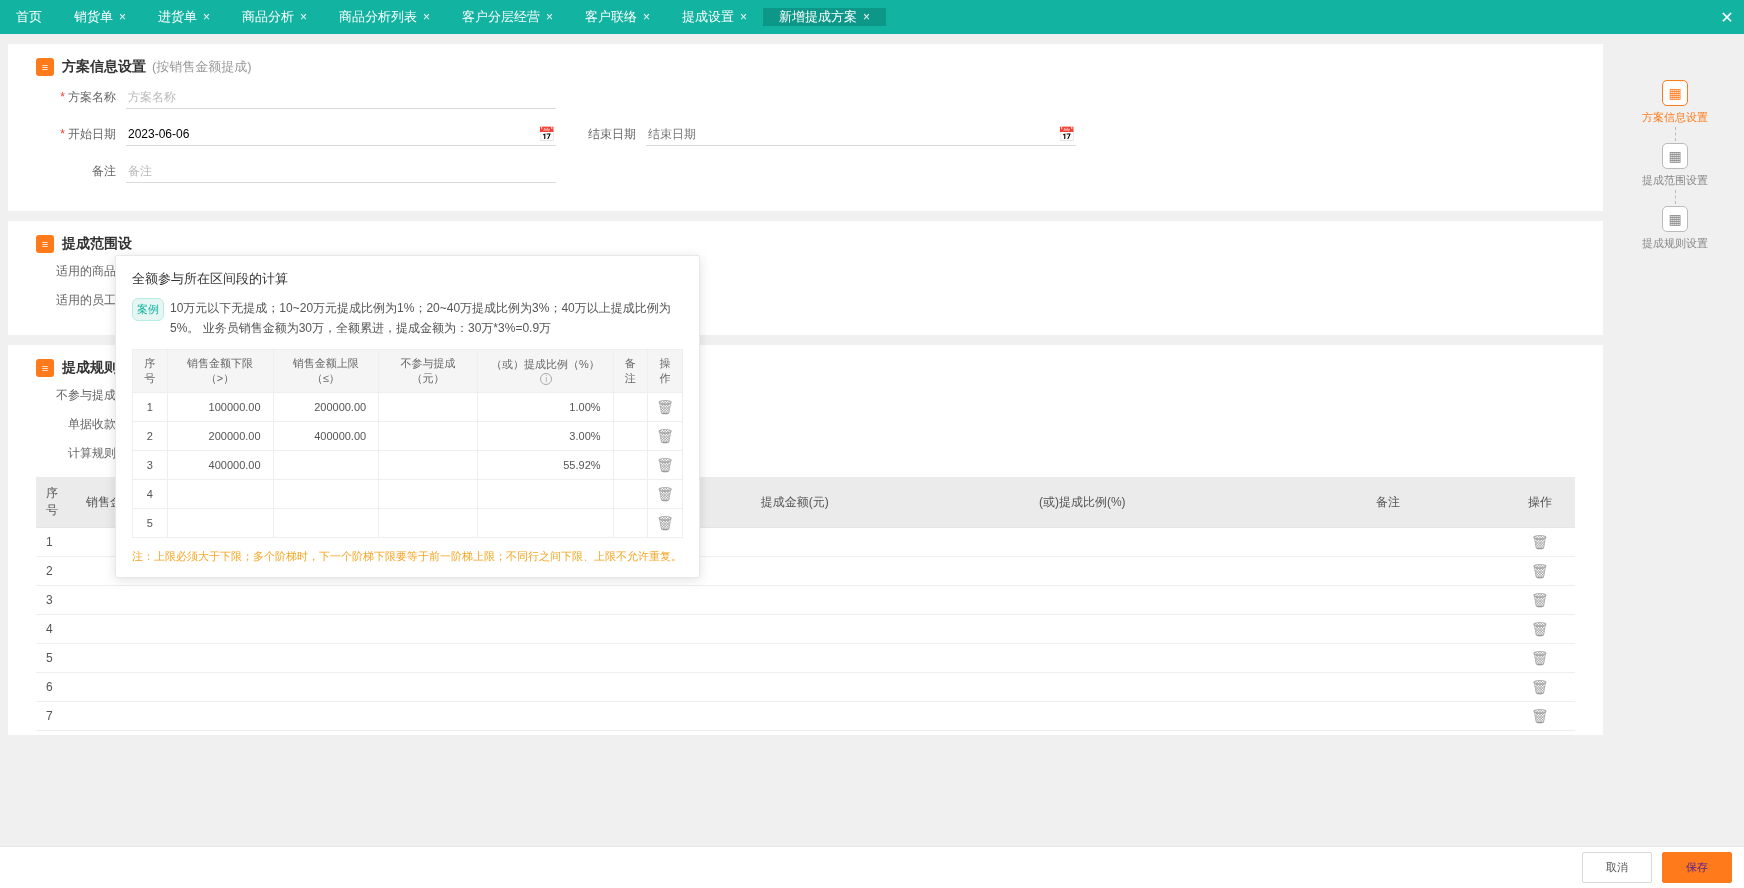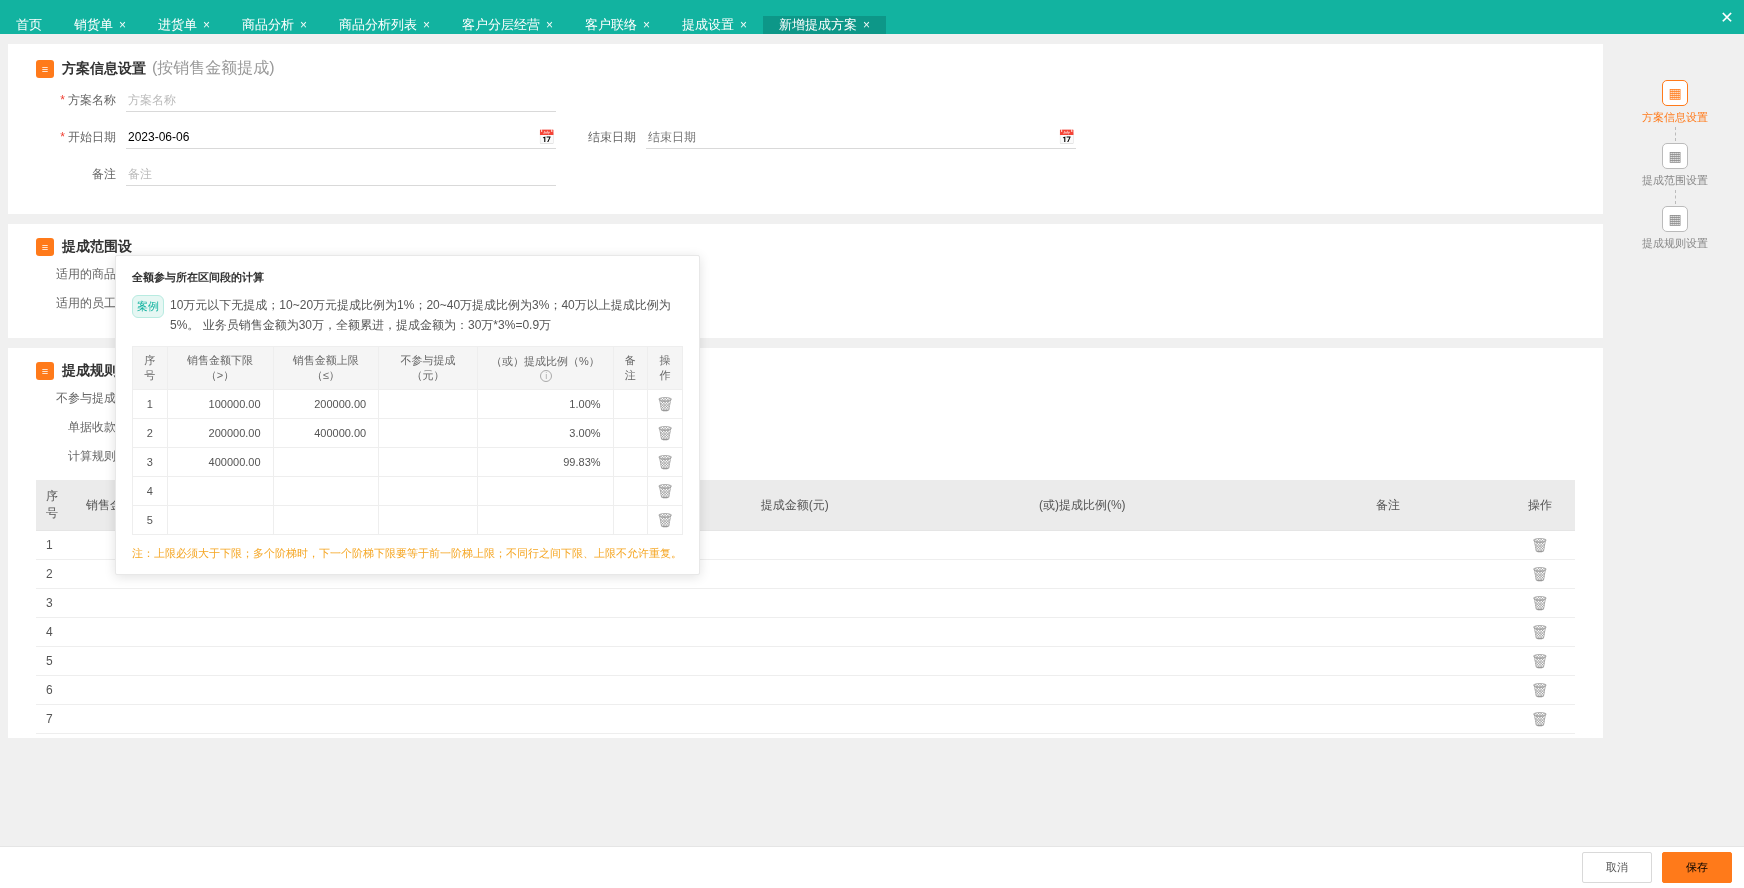--- a/index.html
+++ b/index.html
@@ -1,31 +1,31 @@
 <!DOCTYPE html>
 <html><head>
 <meta charset="utf-8">
 <style>
 * { box-sizing: border-box; margin: 0; padding: 0; font-family: "Microsoft YaHei", Arial, sans-serif; }
 body { background: #f0f0f0; font-size: 12px; color: #333; width: 1744px; height: 888px; overflow: hidden; position: relative; }
 
 
-.tabbar { background: #12b3a0; height: 34px; display: flex; align-items: flex-end; position: relative; }
+.tabbar { background: #12b3a0; height: 34px; display: flex; align-items: center; position: relative; }
 .tab { display: flex; align-items: center; color: #fff; padding: 0 16px; font-size: 13px; cursor: pointer; white-space: nowrap; }
 .tab.active { background: #0d9788; }
 .tab .close { margin-left: 6px; font-size: 12px; opacity: 0.95; }
 .tabbar-close { position: absolute; right: 0; top: 0; width: 34px; height: 34px; display:flex; align-items:center; justify-content:center; color:#fff; cursor:pointer; font-size:16px;}
 
 
 .main-wrap { position: absolute; top: 34px; left: 0; right: 0; bottom: 0; overflow: hidden; }
 .content-col { position: absolute; top: 10px; left: 8px; width: 1595px; bottom: 40px; }
 .panel { background: #fff; margin-bottom: 10px; padding: 14px 28px; }
 .panel-h { display: flex; align-items: center; font-size: 14px; font-weight: 600; color: #333; margin-bottom: 10px; }
 .panel-h .hicon { display:inline-flex; align-items:center; justify-content:center; width:18px; height:18px; border-radius:3px; background:#ff7a1a; color:#fff; font-size:11px; margin-right:8px;}
-.panel-h .sub { font-weight:400; color:#999; font-size:16px; margin-left:6px;}
+.panel-h .sub { font-weight:400; color:#999; font-size:13px; margin-left:6px;}
 
 
 .frow { display: flex; margin-bottom: 14px; }
 .fcell { display: flex; align-items: center; }
 .fcell.l0 { width: 520px; }
 .fcell.l1 { width: 520px; }
 .flabel { width: 90px; text-align: right; padding-right: 10px; color:#666; }
 .flabel .req { color:#f04134; margin-right:3px; }
 .finput { flex:1; border:none; border-bottom:1px solid #d9d9d9; padding:4px 2px; font-size:12px; outline:none; color:#333; }
 .finput::placeholder { color:#bbb; }
@@ -58,25 +58,25 @@
 .rnav-item { display:flex; flex-direction:column; align-items:center; font-size:11px; color:#888; }
 .rnav-item.on { color:#ff7a1a; }
 .rnav-ico { width:26px; height:26px; border:1px solid #bbb; border-radius:5px; display:flex; align-items:center; justify-content:center; margin-bottom:4px; font-size:14px; background:#fff; color:#888;}
 .rnav-item.on .rnav-ico { border-color:#ff7a1a; color:#ff7a1a; }
 .rnav-line { width:1px; height:14px; border-left:1px dashed #bbb; margin:2px 0; }
 
 
 .footer { position:absolute; bottom:0; left:0; right:0; height:42px; border-top:1px solid #e5e5e5; background:#fff; display:flex; justify-content:flex-end; align-items:center; padding:0 12px; gap:10px; z-index:50; }
 .btn { padding:7px 23px; font-size:11px; border-radius:2px; cursor:pointer; }
 .btn-cancel { background:#fff; border:1px solid #d9d9d9; color:#555; }
-.btn-save { background:#ff7a1a; border:1px solid #ff7a1a; color:#000000; }
+.btn-save { background:#ff7a1a; border:1px solid #ff7a1a; color:#4c1d95; }
 
 
 .tooltip { position:absolute; left:115px; top:255px; width:585px; background:#fff; border:1px solid #e8e8e8; box-shadow:0 2px 12px rgba(0,0,0,0.12); padding:14px 16px 12px; z-index:100; border-radius:2px; }
-.tooltip h4 { font-size:11px; font-weight:700; margin-bottom:10px; color:#333; }
+.tooltip h4 { font-size:13px; font-weight:400; margin-bottom:10px; color:#333; }
 .tip-example { display:flex; align-items:flex-start; font-size:12px; color:#555; line-height:1.7; margin-bottom:10px; }
 .tip-tag { background:#e6f7f3; color:#12b3a0; padding:1px 4px; border-radius:6px; margin-right:6px; flex-shrink:0; font-size:11px; border:1px solid #b8ebe1;}
 .tip-table { width:100%; border-collapse:collapse; font-size:11px; }
 .tip-table th { background:#f5f5f5; padding:6px 6px; font-weight:400; color:#666; border:1px solid #eee; text-align:center; }
 .tip-table td { padding:6px 6px; border:1px solid #eee; text-align:center; color:#555; height:20px; }
 .tip-table td:nth-child(2), .tip-table td:nth-child(3), .tip-table td:nth-child(4), .tip-table td:nth-child(5) { text-align:right; padding-right:12px;}
 .tip-note { color:#f5a623; font-size:11px; margin-top:10px; line-height:1.6; }
 .tip-info-ico { display:inline-block; width:12px; height:12px; border:1px solid #aaa; border-radius:50%; font-size:9px; line-height:11px; text-align:center; color:#aaa; margin-left:2px;}
 </style>
 </head>
@@ -303,21 +303,21 @@
           <td></td>
           <td>3.00%</td>
           <td></td>
           <td><span class="trash-ico">🗑</span></td>
         </tr>
         <tr>
           <td>3</td>
           <td>400000.00</td>
           <td></td>
           <td></td>
-          <td>99.83%</td>
+          <td>55.92%</td>
           <td></td>
           <td><span class="trash-ico">🗑</span></td>
         </tr>
         <tr>
           <td>4</td>
           <td></td>
           <td></td>
           <td></td>
           <td></td>
           <td></td>

